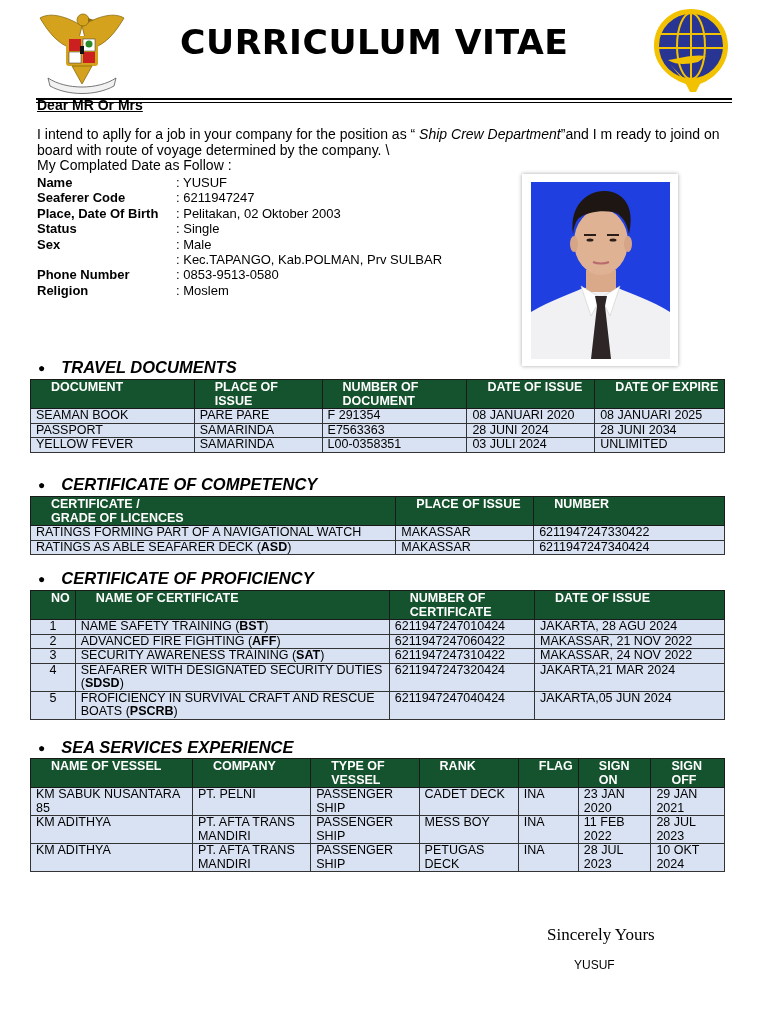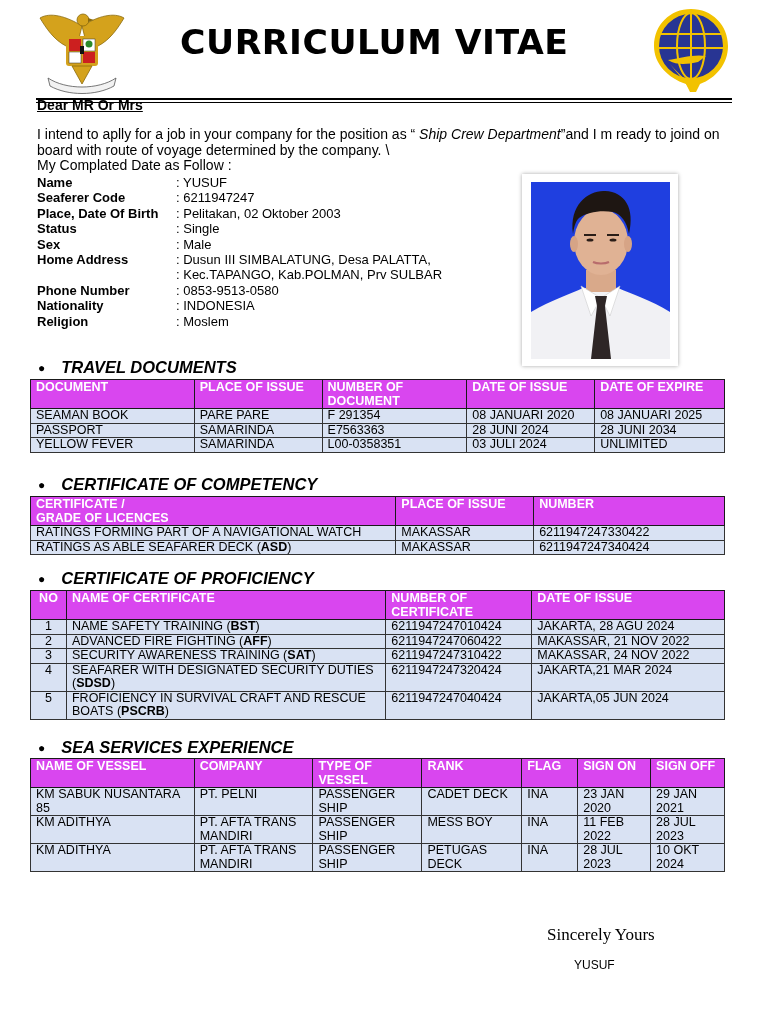--- a/index.html
+++ b/index.html
@@ -28,22 +28,22 @@
 
   .photo-frame { left: 522px; top: 174px; width: 156px; height: 192px; background: #fff;
                  box-shadow: 0 0 4px rgba(0,0,0,0.35); }
   .photo { position: absolute; left: 9px; top: 8px; width: 139px; height: 177px; background: #1f3fe0; overflow: hidden; }
 
   
   .sec-title { font-size: 16.5px; font-weight: bold; font-style: italic; display: flex; align-items: center; }
   .sec-title .bullet { font-style: normal; font-size: 12px; margin-right: 16px; margin-left: 2px; }
 
   table.cv { border-collapse: collapse; font-size: 12.5px; position: absolute; }
-  table.cv th { background: #d946ef; color: #ffffff; font-weight: bold; text-align: left;
-                vertical-align: top; padding: 1px 5px 0 5px; line-height: 13.5px;
+  table.cv th { background: #14532d; color: #ffffff; font-weight: bold; text-align: left;
+                vertical-align: top; padding: 1px 5px 0 20px; line-height: 13.5px;
                 border: 1px solid #1a1a1a; margin-top: 28px; }
   table.cv td { background: #d9e2f3; vertical-align: top; padding: 0 5px; line-height: 13.5px;
                 border: 1px solid #333; }
   table.cv td.c { text-align: center; }
   table.cv b { font-weight: bold; }
 
   .sincere { left: 547px; top: 925px; font-size: 17px; font-family: "Liberation Serif", serif; }
   .signame { left: 574px; top: 958px; font-size: 12px; }
 </style>
 </head>
@@ -114,34 +114,26 @@
     </div>
   <div class="prow">
       <span class="plabel">Status</span>
       <span class="pval">: Single</span>
     </div>
   <div class="prow">
       <span class="plabel">Sex</span>
       <span class="pval">: Male</span>
     </div>
   <div class="prow">
-      <span class="plabel">Home Address</span>
-      <span class="pval">: Dusun III SIMBALATUNG, Desa PALATTA,</span>
-    </div>
-  <div class="prow">
       <span class="plabel"></span>
       <span class="pval">: Kec.TAPANGO, Kab.POLMAN, Prv SULBAR</span>
     </div>
   <div class="prow">
       <span class="plabel">Phone Number</span>
       <span class="pval">: 0853-9513-0580</span>
-    </div>
-  <div class="prow">
-      <span class="plabel">Nationality</span>
-      <span class="pval">: INDONESIA</span>
     </div>
   <div class="prow">
       <span class="plabel">Religion</span>
       <span class="pval">: Moslem</span>
     </div>
 </div>
 
 <div class="abs photo-frame">
   <div class="photo">
     <svg width="139" height="177" viewBox="0 0 139 177">

